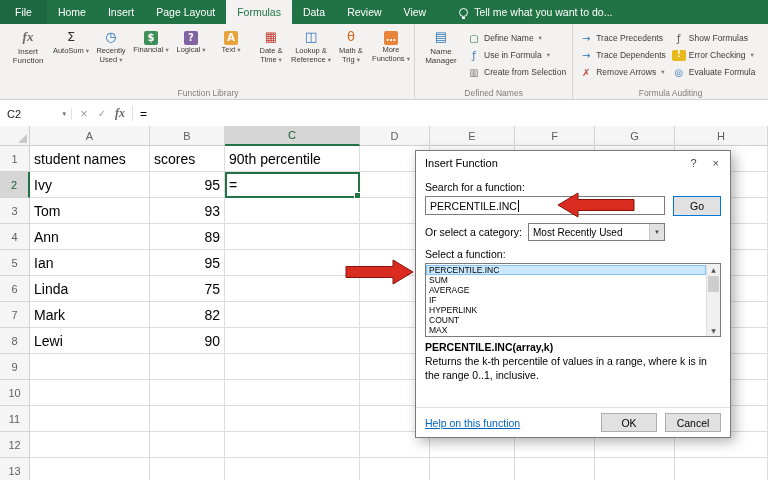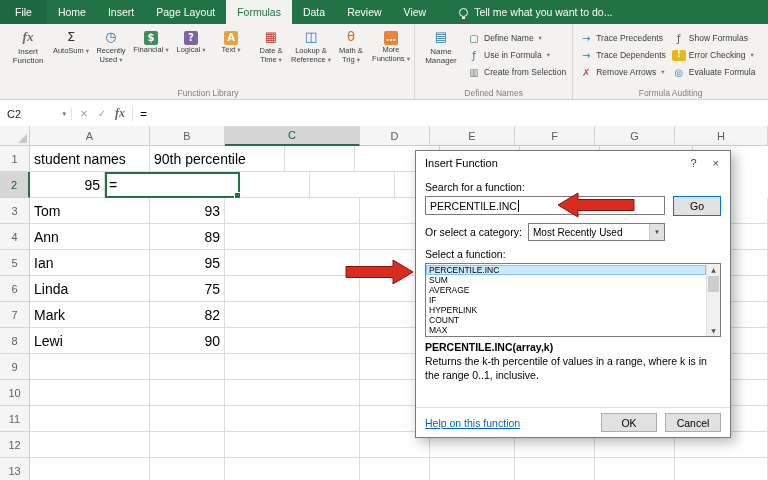--- a/index.html
+++ b/index.html
@@ -244,29 +244,31 @@
           <div class="colhdr" style="width: 85px;">E</div>
           <div class="colhdr" style="width: 80px;">F</div>
           <div class="colhdr" style="width: 80px;">G</div>
           <div class="colhdr" style="width: 93px;">H</div>
         </div>
     </div>
     <div id="gridrows">
         <div class="grow">
           <div class="rowhdr">1</div>
           <div class="cell" style="width: 120px;">student names</div>
+          <div class="cell" style="width: 75px;">scores</div>
           <div class="cell" style="width: 135px;">90th percentile</div>
           <div class="cell" style="width: 70px;"></div>
           <div class="cell" style="width: 85px;"></div>
           <div class="cell" style="width: 80px;"></div>
           <div class="cell" style="width: 80px;"></div>
           <div class="cell" style="width: 93px;"></div>
         </div>
         <div class="grow">
           <div class="rowhdr sel">2</div>
+          <div class="cell" style="width: 120px;">Ivy</div>
           <div class="cell num" style="width: 75px;">95</div>
           <div class="cell active" style="width: 135px;">=</div>
           <div class="cell" style="width: 70px;"></div>
           <div class="cell" style="width: 85px;"></div>
           <div class="cell" style="width: 80px;"></div>
           <div class="cell" style="width: 80px;"></div>
           <div class="cell" style="width: 93px;"></div>
         </div>
         <div class="grow">
           <div class="rowhdr">3</div>

